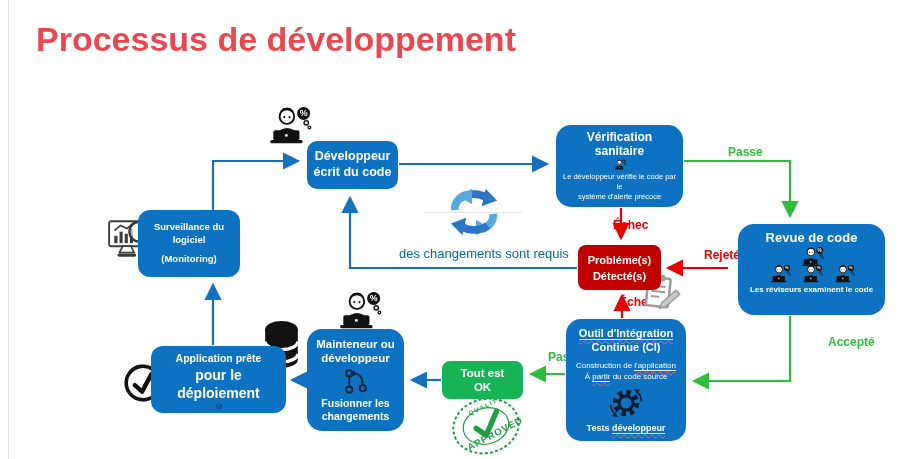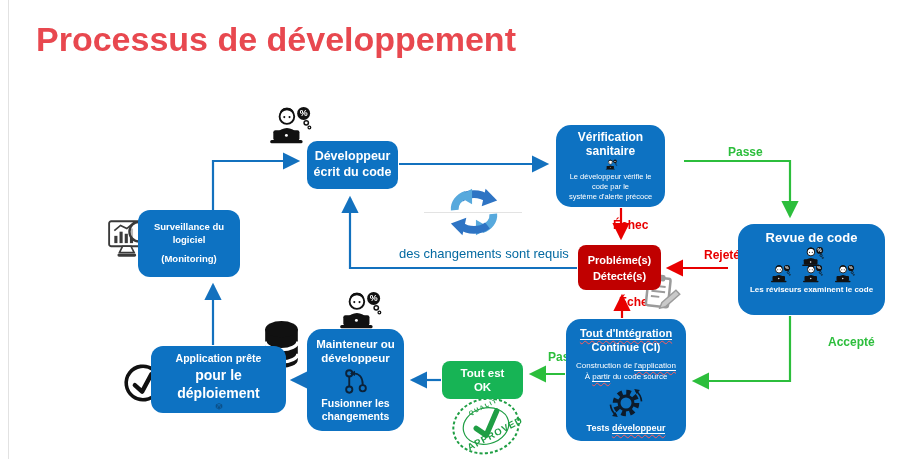--- a/index.html
+++ b/index.html
@@ -195,21 +195,21 @@
       <text x="23" y="16" font-size="6" fill="#1f9e44" font-weight="bold" letter-spacing="1.5" font-family="Liberation Sans, sans-serif" transform="rotate(-12 23 16)">QUALITY</text>
       <text x="14" y="50" font-size="9.5" fill="#1f9e44" font-weight="bold" letter-spacing="1" font-family="Liberation Sans, sans-serif" transform="rotate(-14 14 50)">APPROVED</text>
     </svg>
   </div>
 
   <div class="node blue" style="left:307px;top:141px;width:91px;height:48px;border-radius:10px;font-size:12.5px;font-weight:600;">
     <span class="nl">Développeur</span>
     <span class="nl">écrit du code</span>
   </div>
 
-  <div class="node blue" style="left:556px;top:125px;width:109px;height:82px;border-radius:15px;padding:5px 6px;justify-content:flex-start;">
+  <div class="node blue" style="left:556px;top:125px;width:127px;height:82px;border-radius:15px;padding:5px 6px;justify-content:flex-start;">
     <span style="font-size:12px;font-weight:bold;">Vérification sanitaire</span>
     <svg style="width:30px;height:26px;margin:1px 0;">
         <use href="#icon-dev"></use>
       </svg>
     <span style="font-size:7.5px;line-height:1.35;">Le développeur vérifie le code par le</span>
     <span style="font-size:7.5px;line-height:1.35;">système d'alerte précoce</span>
   </div>
 
   <div class="node blue" style="left:729px;top:224px;width:147px;height:91px;border-radius:16px;padding:6px;justify-content:flex-start;margin-left:9px;">
     <span style="font-size:13px;font-weight:bold;">Revue de code</span>
@@ -232,21 +232,21 @@
     <span style="font-size:8px;font-weight:600;">Les réviseurs examinent le code</span>
   </div>
 
   <div class="node red-node" style="left:578px;top:245px;width:83px;height:45px;border-radius:8px;font-size:11px;font-weight:bold;gap:4px;">
     <span>Probléme(s)</span>
     <span>Détecté(s)</span>
   </div>
 
   <div class="node blue" style="left:566px;top:319px;width:120px;height:122px;border-radius:15px;padding:7px 5px;justify-content:flex-start;">
     <span style="font-size:11px;font-weight:bold;line-height:1.3;">
-      <span class="u-spell">Tout d'Intégration</span>
+      <span class="u-spell">Outil d'Intégration</span>
     </span>
     <span style="font-size:11px;font-weight:bold;line-height:1.3;">Continue (CI)</span>
     <span style="font-size:8px;margin-top:5px;line-height:1.4;">
       <span>Construction de </span><span class="u-spell">l'application</span>
     </span>
     <span style="font-size:8px;line-height:1.4;">
       <span>À </span><span class="u-spell">partir</span><span> du code source</span>
     </span>
     <svg style="width:36px;height:36px;margin:3px 0 2px;">
         <use href="#icon-gear"></use>

